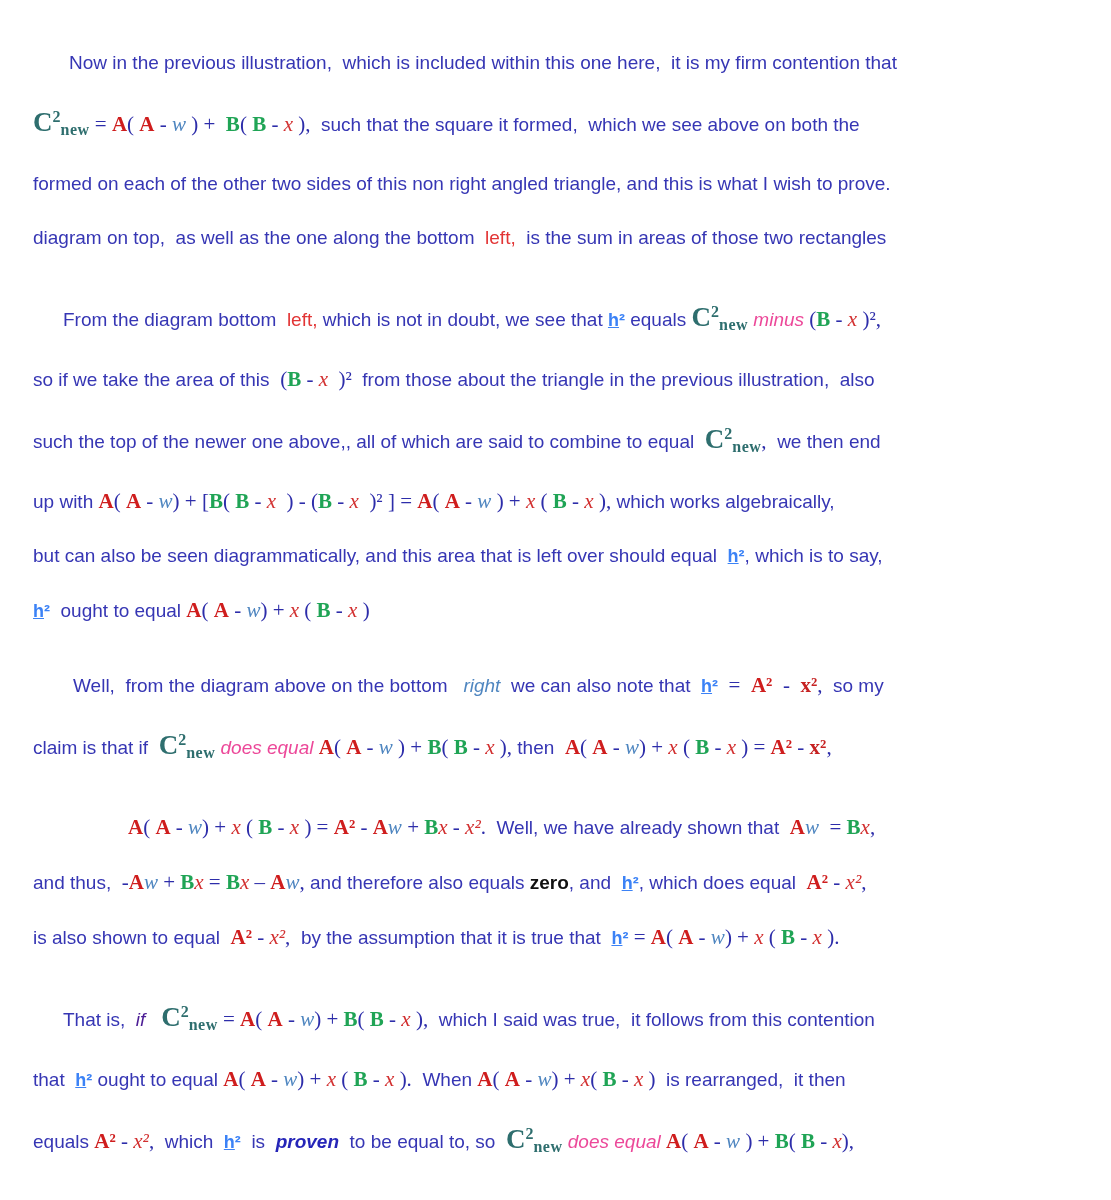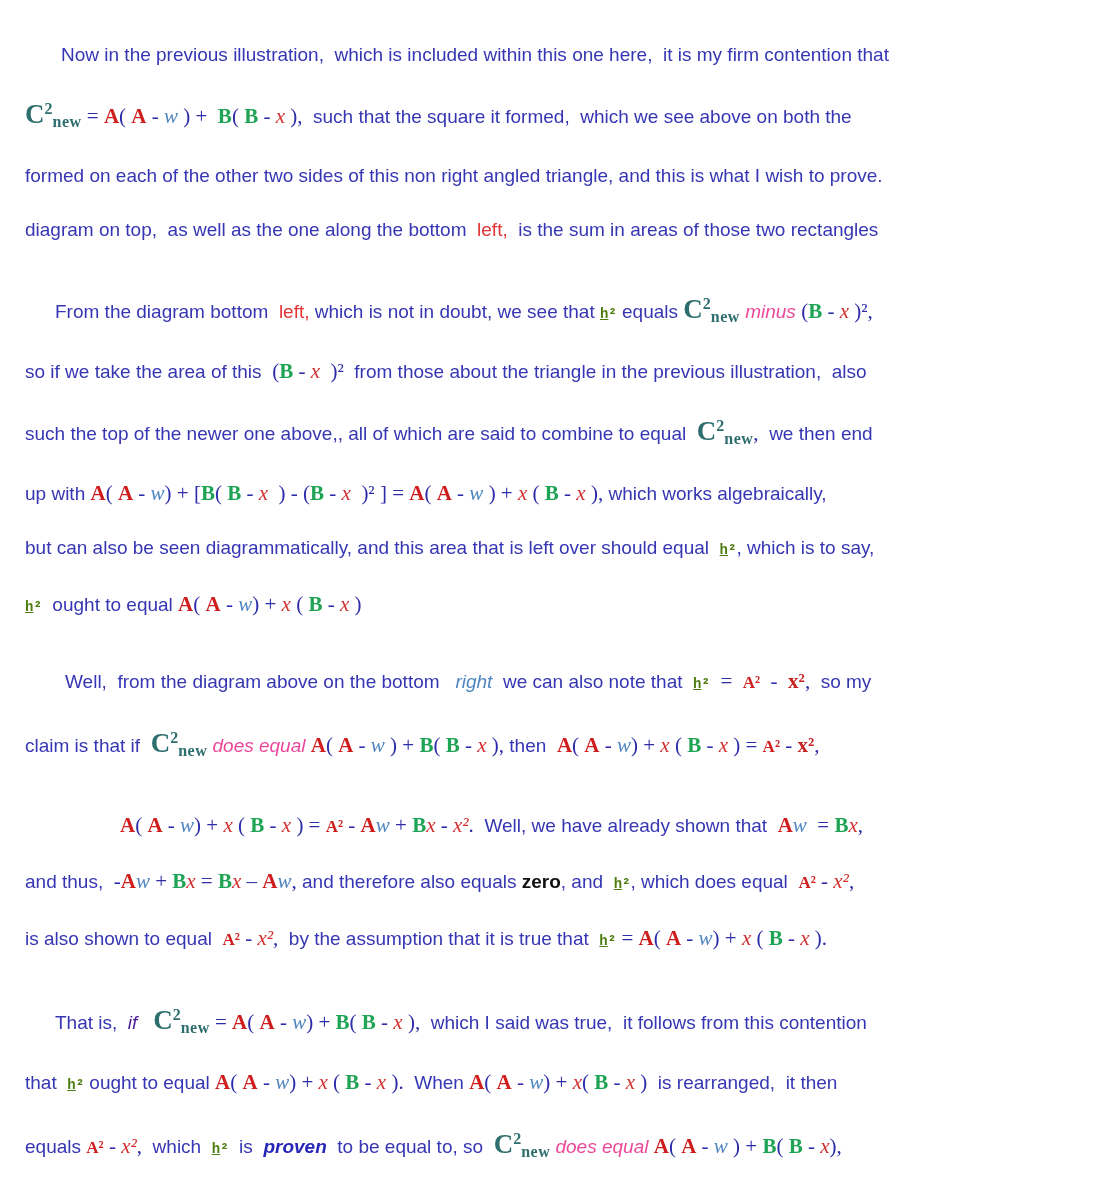--- a/index.html
+++ b/index.html
@@ -10,50 +10,50 @@
     overflow: hidden;
   }
   #doc {
     box-sizing: border-box;
     width: 1111px;
     padding: 24px 14px 0 21px;
     font-family: "Liberation Sans", sans-serif;
     font-size: 19px;
     color: #3636b4;
   }
-  .para { margin: 4px; }
+  .para { margin: 12px; }
   .para + .para { margin-top: 20px; }
   .line {
     white-space: pre-wrap;
     line-height: 54px;
     min-height: 54px;
   }
   
   .r-p  { color: #3636b4; font-family: "Liberation Sans", sans-serif; }
   .r-m  { color: #2d2daa; font-family: "Liberation Serif", serif; font-size: 21px; }
   .r-A  { color: #cf1d1d; font-family: "Liberation Serif", serif; font-weight: bold; font-size: 21px; }
-  .r-A2 { color: #cf1d1d; font-family: "Liberation Serif", serif; font-weight: bold; font-size: 17px; }
+  .r-A2 { color: #cf1d1d; font-family: "Liberation Serif", serif; font-weight: bold; font-size: 21px; }
   .r-B  { color: #1fa455; font-family: "Liberation Serif", serif; font-weight: bold; font-size: 21px; }
   .r-w  { color: #4f86c0; font-family: "Liberation Serif", serif; font-style: italic; font-size: 21px; }
   .r-x  { color: #d23030; font-family: "Liberation Serif", serif; font-style: italic; font-size: 21px; }
   .r-x2 { color: #d23030; font-family: "Liberation Serif", serif; font-style: italic; font-size: 21px; }
   .r-xu { color: #c62222; font-family: "Liberation Serif", serif; font-weight: bold; font-size: 21px; }
   .r-left  { color: #e23535; }
   .r-right { color: #4f86c0; font-style: italic; }
   .r-bi  { color: #ec4899; font-style: italic; }
   .r-ifi { color: #4c1d95; font-style: italic; }
   .r-zb  { color: #111111; font-weight: bold; }
   .r-pv  { color: #2525b8; font-weight: bold; font-style: italic; }
   
   .r-cnew { color: #2e6e6e; font-family: "Liberation Serif", serif; font-weight: bold; white-space: nowrap; }
   .cnew-base { font-size: 27px; }
   .cnew-sup  { font-size: 16px; vertical-align: 9px; }
   .cnew-sub  { font-size: 16px; vertical-align: -4px; letter-spacing: 0.5px; }
   
-  .r-h2 { color: #4d7c0f; font-family: Liberation Mono, monospace; font-weight: bold; font-size: 14px; white-space: nowrap; }
+  .r-h2 { color: #3b82f6; font-family: Liberation Sans, sans-serif; font-weight: bold; font-size: 18px; white-space: nowrap; }
   .h2-base { text-decoration: underline; }
 </style>
 </head>
 <body>
 
 <div id="doc">
     <div class="para">
       <div class="line" style="padding-left: 36px;"><span class="r-p">Now in the previous illustration,  which is included within this one here,  it is my firm contention that</span></div>
       <div class="line"><span class="r-cnew"><span class="cnew-base">C</span><span class="cnew-sup">2</span><span class="cnew-sub">new</span></span><span class="r-m"> = </span><span class="r-A">A</span><span class="r-m">( </span><span class="r-A">A</span><span class="r-m"> - </span><span class="r-w">w</span><span class="r-m"> ) +  </span><span class="r-B">B</span><span class="r-m">( </span><span class="r-B">B</span><span class="r-m"> - </span><span class="r-x">x</span><span class="r-m"> ),</span><span class="r-p">  such that the square it formed,  which we see above on both the</span></div>
       <div class="line"><span class="r-p">formed on each of the other two sides of this non right angled triangle, and this is what I wish to prove.</span></div>

